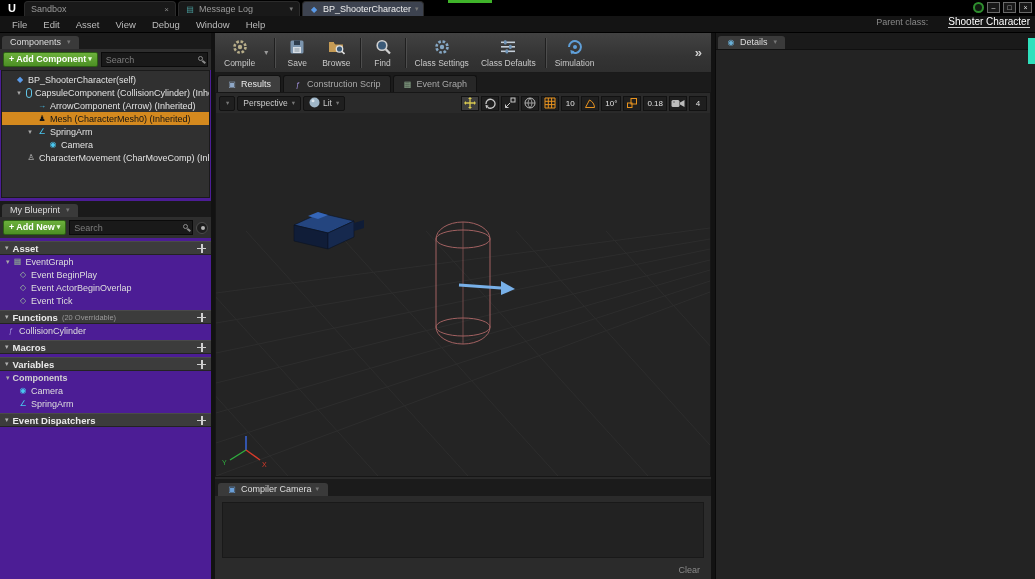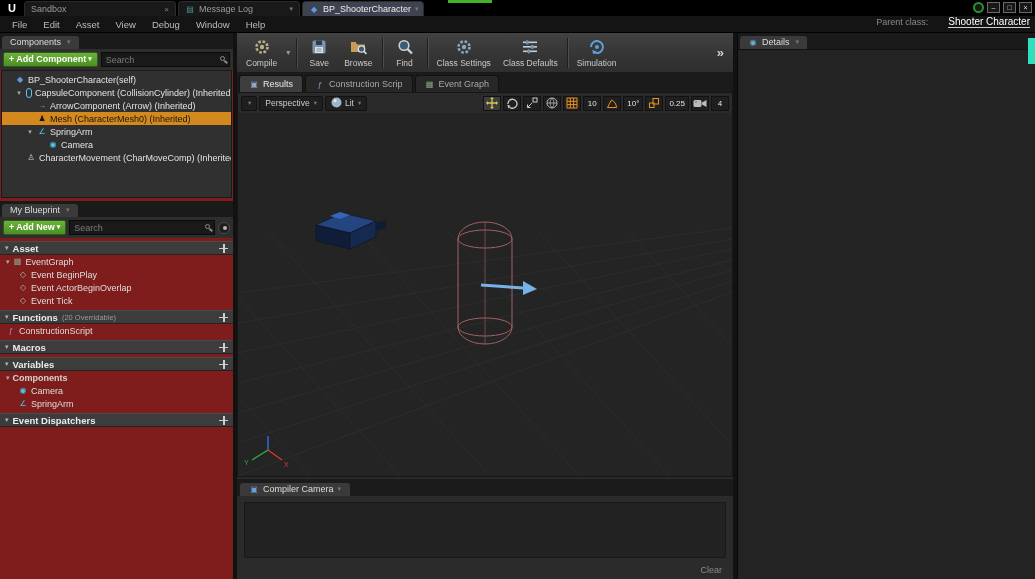--- a/index.html
+++ b/index.html
@@ -23,21 +23,21 @@
   .win-btn { width:13px; height:11px; background:#181818; border:1px solid #6a6a6a; color:#ddd; font-size:7px; line-height:9px; text-align:center; }
 
   
   .menubar { height:17px; background:#141414; display:flex; align-items:center; font-size:9.5px; color:#bcbcbc; position:relative; border-bottom:1px solid #000; padding-left:4px; }
   .menu-item { padding:0 8px; height:100%; display:flex; align-items:center; }
   .parent-class { position:absolute; right:5px; top:0; display:flex; gap:20px; align-items:center; font-size:9px; color:#8a8a8a; }
   .parent-value { color:#fff; font-size:10px; border-bottom:1px solid #cfcfcf; }
 
   
   .body { display:flex; height:546px; background:#0f0f0f; }
-  .left { width:233px; background:#7f1d1d; display:flex; flex-direction:column; }
+  .left { width:211px; background:#4c1d95; display:flex; flex-direction:column; }
   .vgap { width:4px; background:#121212; }
   .center { width:496px; display:flex; flex-direction:column; background:#2a2a2a; }
   .right { flex:1; display:flex; flex-direction:column; background:#222; position:relative; border-left:1px solid #0a0a0a; }
 
   
   .ptab-row { height:16px; background:#1a1a1a; display:flex; align-items:flex-end; padding-left:2px; flex:none; }
   .ptab { background:#3a3a3a; border-radius:3px 3px 0 0; padding:1px 8px 2px; font-size:9px; color:#ddd; display:flex; gap:4px; align-items:center; }
   .ptab .tab-caret { margin-left:2px; }
 
   
@@ -263,21 +263,21 @@
             <span class="mb-label">Event Tick</span>
           </div>
           <div class="sec-header">
             <span class="sec-caret">▾</span>
             <span class="sec-title">Functions</span>
             <span class="sec-note">(20 Overridable)</span>
             <span class="sec-plus"></span>
           </div>
           <div class="mb-row" style="padding-left: 6px;">
             <span class="ic ic-function">ƒ</span>
-            <span class="mb-label">ConstructionScript</span>
+            <span class="mb-label">CollisionCylinder</span>
           </div>
           <div class="sec-header">
             <span class="sec-caret">▾</span>
             <span class="sec-title">Macros</span>
             <span class="sec-plus"></span>
           </div>
           <div class="sec-header">
             <span class="sec-caret">▾</span>
             <span class="sec-title">Variables</span>
             <span class="sec-plus"></span>
@@ -454,21 +454,21 @@
                 <path d="M1.5 10.5h9A9 9 0 0 0 5.5 3z" fill="none" stroke="#e8931f"></path>
               </svg>
             </div>
           <div class="vp-val">10°</div>
           <div class="vp-ic-btn">
               <svg width="12" height="12">
                 <rect x="1.5" y="6" width="4.5" height="4.5" fill="none" stroke="#e8931f"></rect>
                 <rect x="5" y="1.5" width="5.5" height="5.5" fill="none" stroke="#e8931f"></rect>
               </svg>
             </div>
-          <div class="vp-val">0.25</div>
+          <div class="vp-val">0.18</div>
           <div class="vp-ic-btn">
               <svg width="14" height="10">
                 <rect x="0.5" y="2" width="8" height="7" rx="1.5" fill="#bdbdbd"></rect>
                 <path d="M9 4.5L13.5 2v7L9 6.5z" fill="#bdbdbd"></path>
                 <circle cx="3" cy="4" r="1" fill="#888"></circle>
               </svg>
             </div>
           <div class="vp-val">4</div>
         </div>
 

